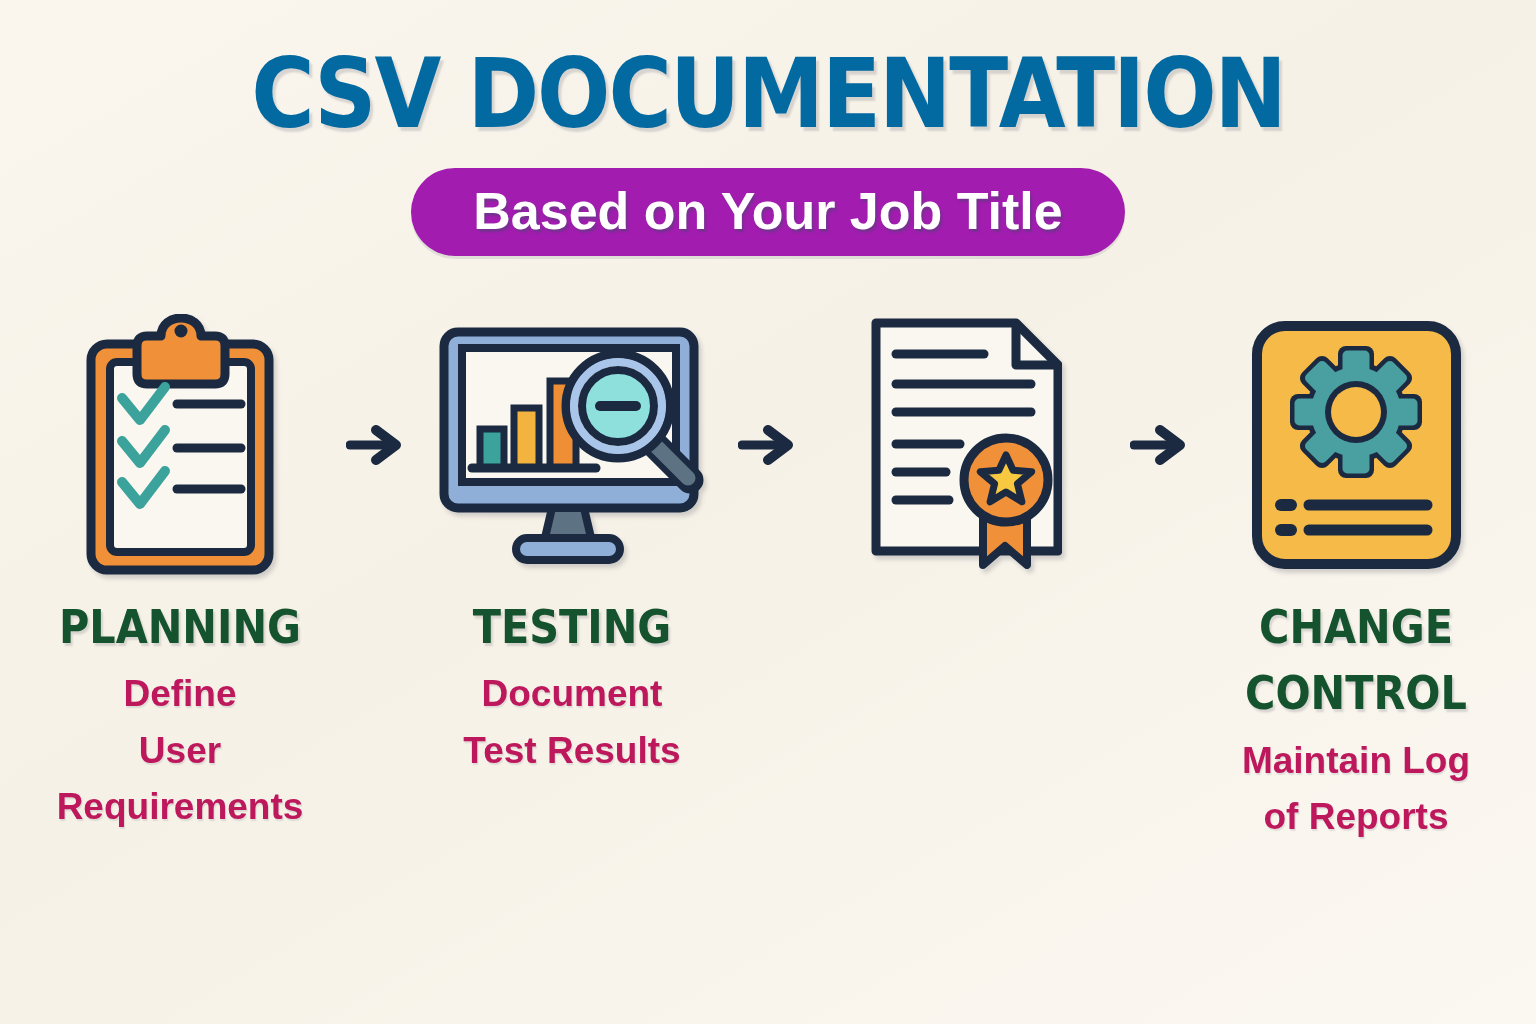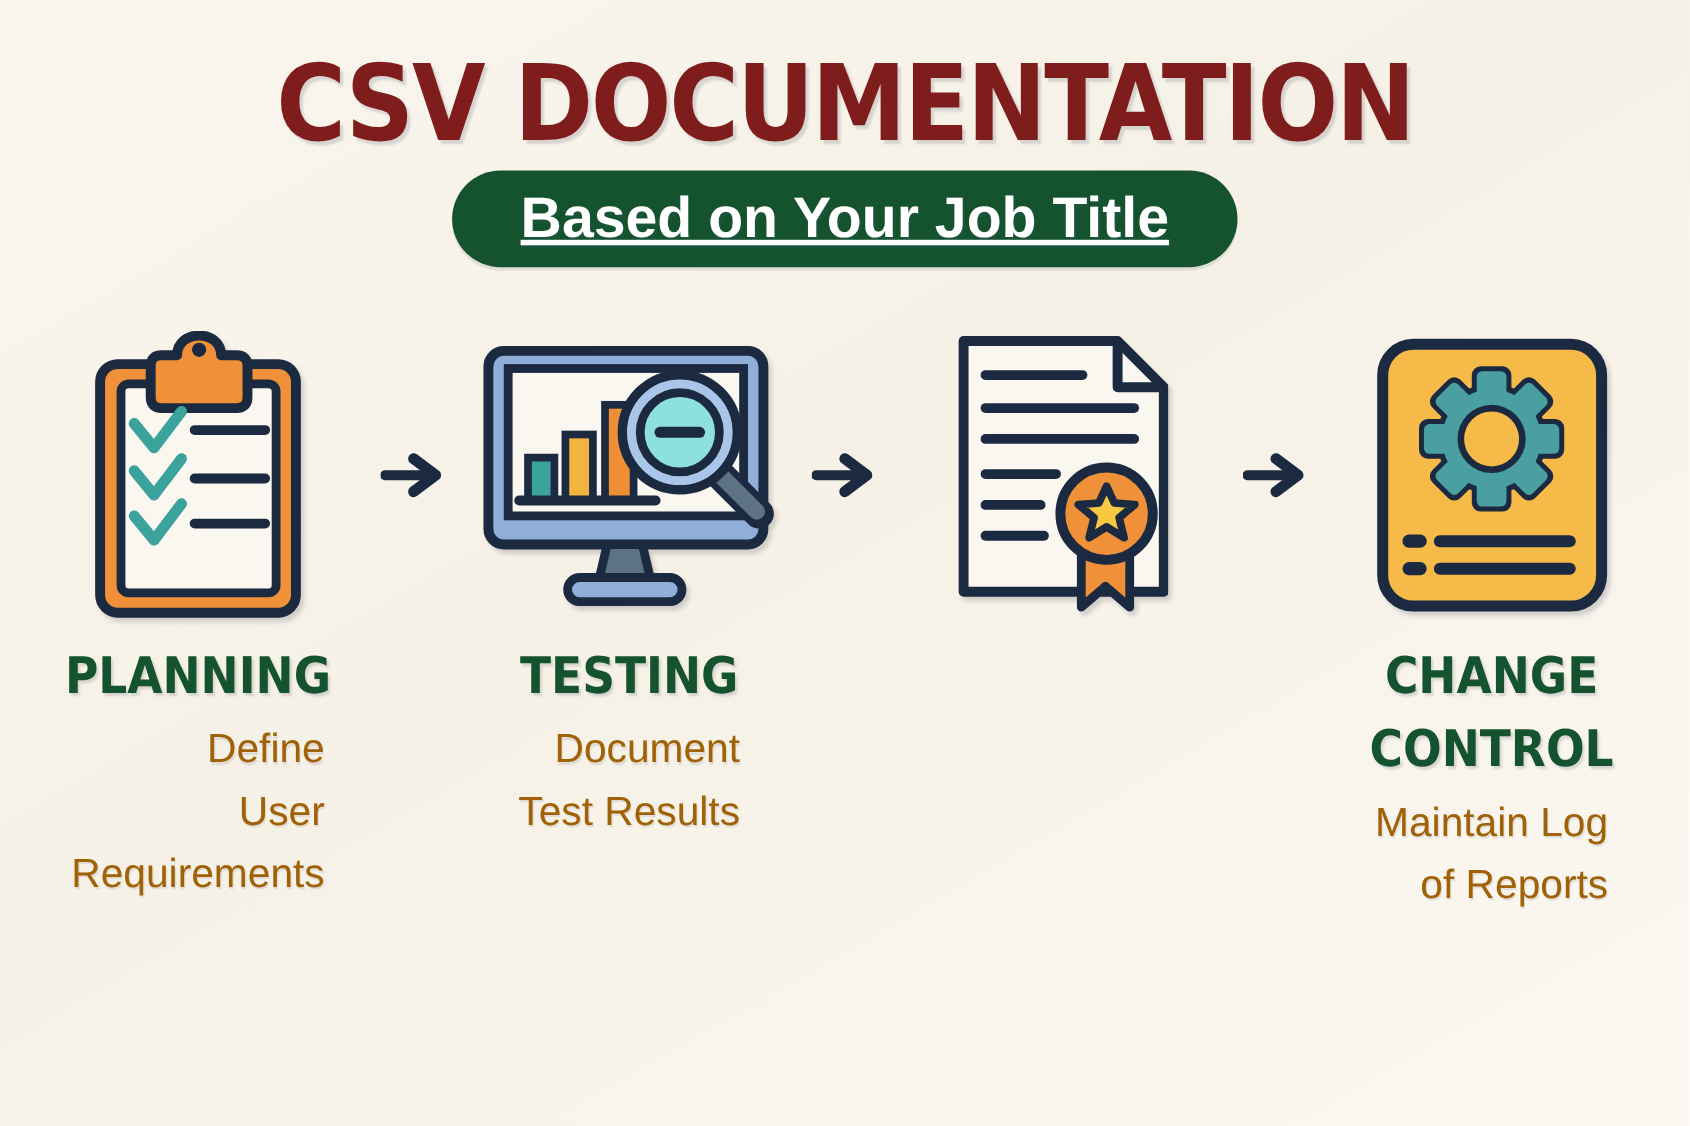--- a/index.html
+++ b/index.html
@@ -12,38 +12,37 @@
   .poster { width: 1536px; height: 1024px; display: flex; flex-direction: column; align-items: center; }
 
   .main-title {
     margin-top: 46px;
     font-family: "DejaVu Sans", "Liberation Sans", sans-serif;
     font-stretch: condensed;
     font-weight: bold;
     font-size: 96px;
     line-height: 1.0;
     letter-spacing: -2px;
-    color: #7f1d1d;
+    color: #0369a1;
     text-align: center;
     text-shadow: 3px 4px 2px rgba(140,140,150,0.30);
     white-space: nowrap;
   }
 
   .badge {
-    margin-top: 13px;
-    background: #14532d;
+    margin-top: 26px;
+    background: #a21caf;
     color: #ffffff;
     font-weight: bold;
     font-size: 52px;
     line-height: 1.15;
     padding: 14px 62px;
     border-radius: 44px;
     text-shadow: 2px 3px 2px rgba(40,90,88,0.35);
     box-shadow: 0 3px 0 rgba(120,130,140,0.18);
-    text-decoration: underline;
   }
 
   .flow-row {
     margin-top: 50px;
     display: flex;
     align-items: flex-start;
     justify-content: center;
   }
   .stage { width: 332px; display: flex; flex-direction: column; align-items: center; }
   .icon-wrap { height: 278px; display: flex; align-items: center; justify-content: center; }
@@ -58,24 +57,24 @@
     font-weight: bold;
     font-size: 46px;
     line-height: 1.45;
     color: #14532d;
     text-align: center;
     text-shadow: 2px 3px 2px rgba(140,140,150,0.30);
   }
   .stage-desc {
     margin-top: 6px;
     font-size: 37px;
-    font-weight: normal;
+    font-weight: bold;
     line-height: 1.52;
-    color: #a16207;
-    text-align: right;
+    color: #be185d;
+    text-align: center;
     white-space: pre-line;
     text-shadow: 1px 2px 1px rgba(150,150,160,0.25);
   }
 </style>
 </head>
 <body>
 
 <div class="poster">
 
   <h1 class="main-title">CSV DOCUMENTATION</h1>

